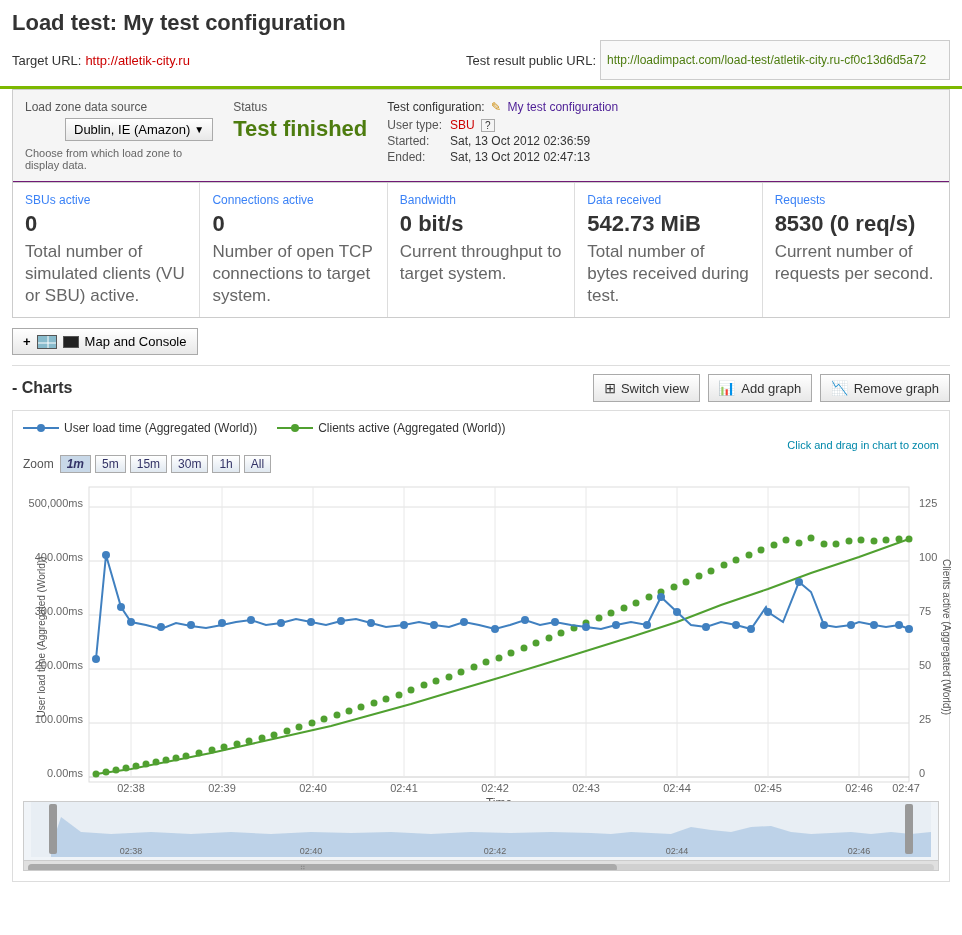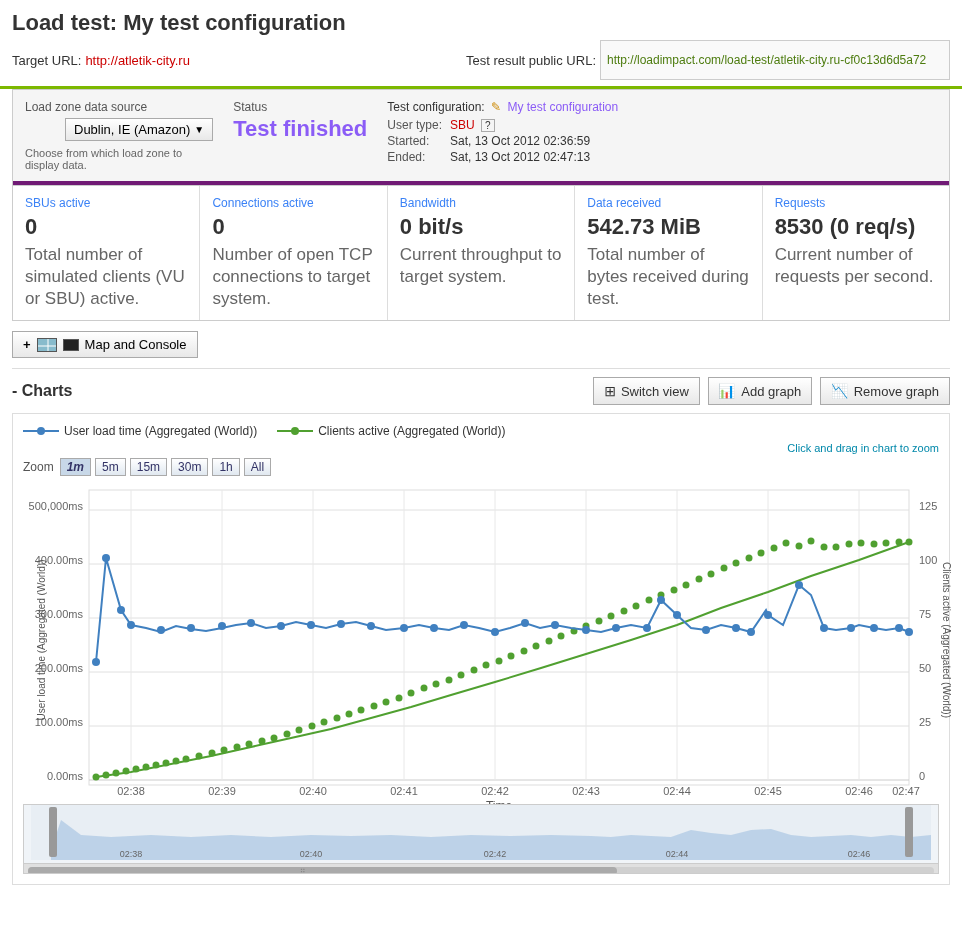--- a/index.html
+++ b/index.html
@@ -4,32 +4,32 @@
   <style>
     * { box-sizing: border-box; margin: 0; padding: 0; }
     body { font-family: Arial, sans-serif; font-size: 13px; background: #fff; color: #333; width: 962px; }
     
     .page-header { padding: 10px 12px 6px; }
     .page-title { font-size: 22px; font-weight: bold; color: #333; margin-bottom: 4px; }
     .target-url-row { font-size: 13px; color: #333; display: flex; align-items: center; gap: 4px; }
     .target-url-row .url-link { color: #c00; text-decoration: none; }
     
     .info-panel { border: 1px solid #ccc; margin: 0 12px; background: #f5f5f5; }
-    .info-panel-top { display: flex; padding: 10px 12px; gap: 20px; border-bottom: 4px solid #701a75; }
+    .info-panel-top { display: flex; padding: 10px 12px; gap: 20px; border-bottom: 1px solid #701a75; }
     
     .load-zone-section { min-width: 180px; }
     .load-zone-label { font-size: 12px; color: #555; margin-bottom: 4px; }
     .load-zone-select { display: flex; align-items: center; gap: 0; margin-bottom: 6px; padding-left: 40px; }
     .select-btn { border: 1px solid #aaa; background: linear-gradient(to bottom, #fff, #e8e8e8); padding: 3px 8px; font-size: 13px; cursor: pointer; display: flex; align-items: center; gap: 4px; }
     .select-arrow { font-size: 10px; }
     .load-zone-hint { font-size: 11px; color: #666; max-width: 170px; }
     
     .status-section { min-width: 120px; }
     .status-label { font-size: 12px; color: #555; margin-bottom: 2px; }
-    .status-value { font-size: 22px; font-weight: bold; color: #8b5cf6; }
+    .status-value { font-size: 22px; font-weight: bold; color: #4d7c0f; }
     
     .test-config-section { flex: 1; }
     .config-grid { display: grid; grid-template-columns: auto 1fr; gap: 2px 8px; font-size: 12px; }
     .config-key { color: #555; font-weight: normal; }
     .config-val { color: #333; }
     .config-val a { color: #c00; text-decoration: none; }
     
     .metrics-row { display: flex; border-top: 1px solid #ccc; background: #fff; }
     .metric-cell { flex: 1; padding: 10px 12px; border-right: 1px solid #ddd; }
     .metric-cell:last-child { border-right: none; }
@@ -91,21 +91,21 @@
 
       <div class="status-section">
         <div class="status-label">Status</div>
         <div class="status-value">Test finished</div>
       </div>
 
       <div class="test-config-section">
         <div style="font-size:12px;margin-bottom:4px;">
           <span>Test configuration:</span>
           <span style="color:#c80;margin:0 3px;">✎</span>
-          <a href="#" style="color:#8b5cf6;text-decoration:none;">My test configuration</a>
+          <a href="#" style="color:#4c1d95;text-decoration:none;">My test configuration</a>
         </div>
         <div class="config-grid">
           <span class="config-key">User type:</span>
           <span class="config-val">
             <a href="#" style="color:#c00;text-decoration:none;">SBU</a>
             <span style="border:1px solid #aaa;font-size:10px;padding:0 3px;cursor:pointer;color:#333;margin-left:3px;">?</span>
           </span>
           <span class="config-key">Started:</span>
           <span class="config-val">Sat, 13 Oct 2012 02:36:59</span>
           <span class="config-key">Ended:</span>

